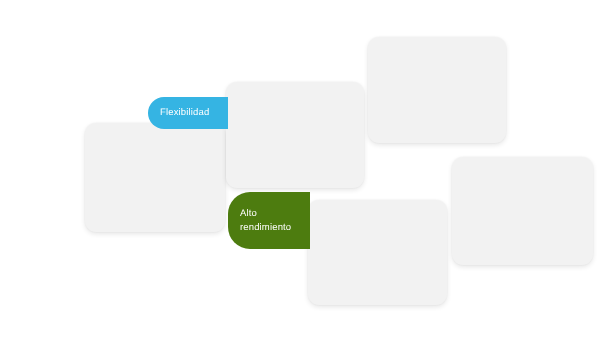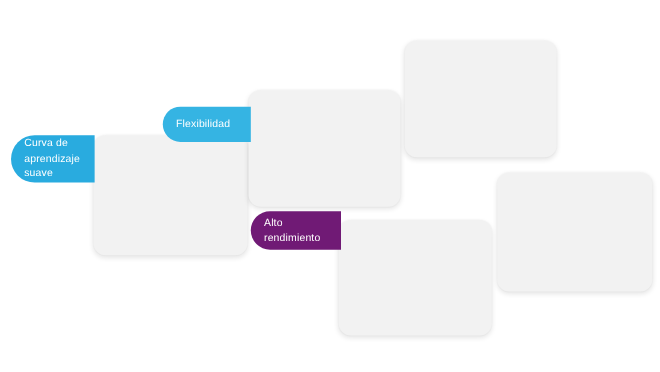--- a/index.html
+++ b/index.html
@@ -71,30 +71,25 @@
   <div class="card z1" style="left: 85px; top: 123px; width: 140px; height: 109px; background: rgb(242, 242, 242);"></div>
 
   <div class="card z3" style="left: 226px; top: 82px; width: 138px; height: 106px; background: rgb(242, 242, 242);"></div>
 
   <div class="card z5" style="left: 368px; top: 37px; width: 138px; height: 106px; background: rgb(242, 242, 242);"></div>
 
   <div class="card z7" style="left: 308px; top: 200px; width: 139px; height: 105px; background: rgb(242, 242, 242);"></div>
 
   <div class="card z9" style="left: 452px; top: 157px; width: 141px; height: 108px; background: rgb(242, 242, 242);"></div>
 
-  <div class="pill z2" style="left: 10px; top: 123px; width: 76px; height: 43px; background: rgb(41, 171, 223);">
-    <span class="pill-text">Curva de
-aprendizaje
-suave</span>
-  </div>
 
   <div class="pill z4" style="left: 148px; top: 84px; width: 80px; height: 32px; background: rgb(53, 180, 227); margin-top: 13px;">
     <span class="pill-text">Flexibilidad</span>
   </div>
 
 
-  <div class="pill z8" style="left: 228px; top: 192px; width: 82px; height: 35px; background: #701a75;">
+  <div class="pill z8" style="left: 228px; top: 192px; width: 82px; height: 57px; background: #4d7c0f;">
     <span class="pill-text">Alto
 rendimiento</span>
   </div>
 
 
 </div>
 
 </body></html>

